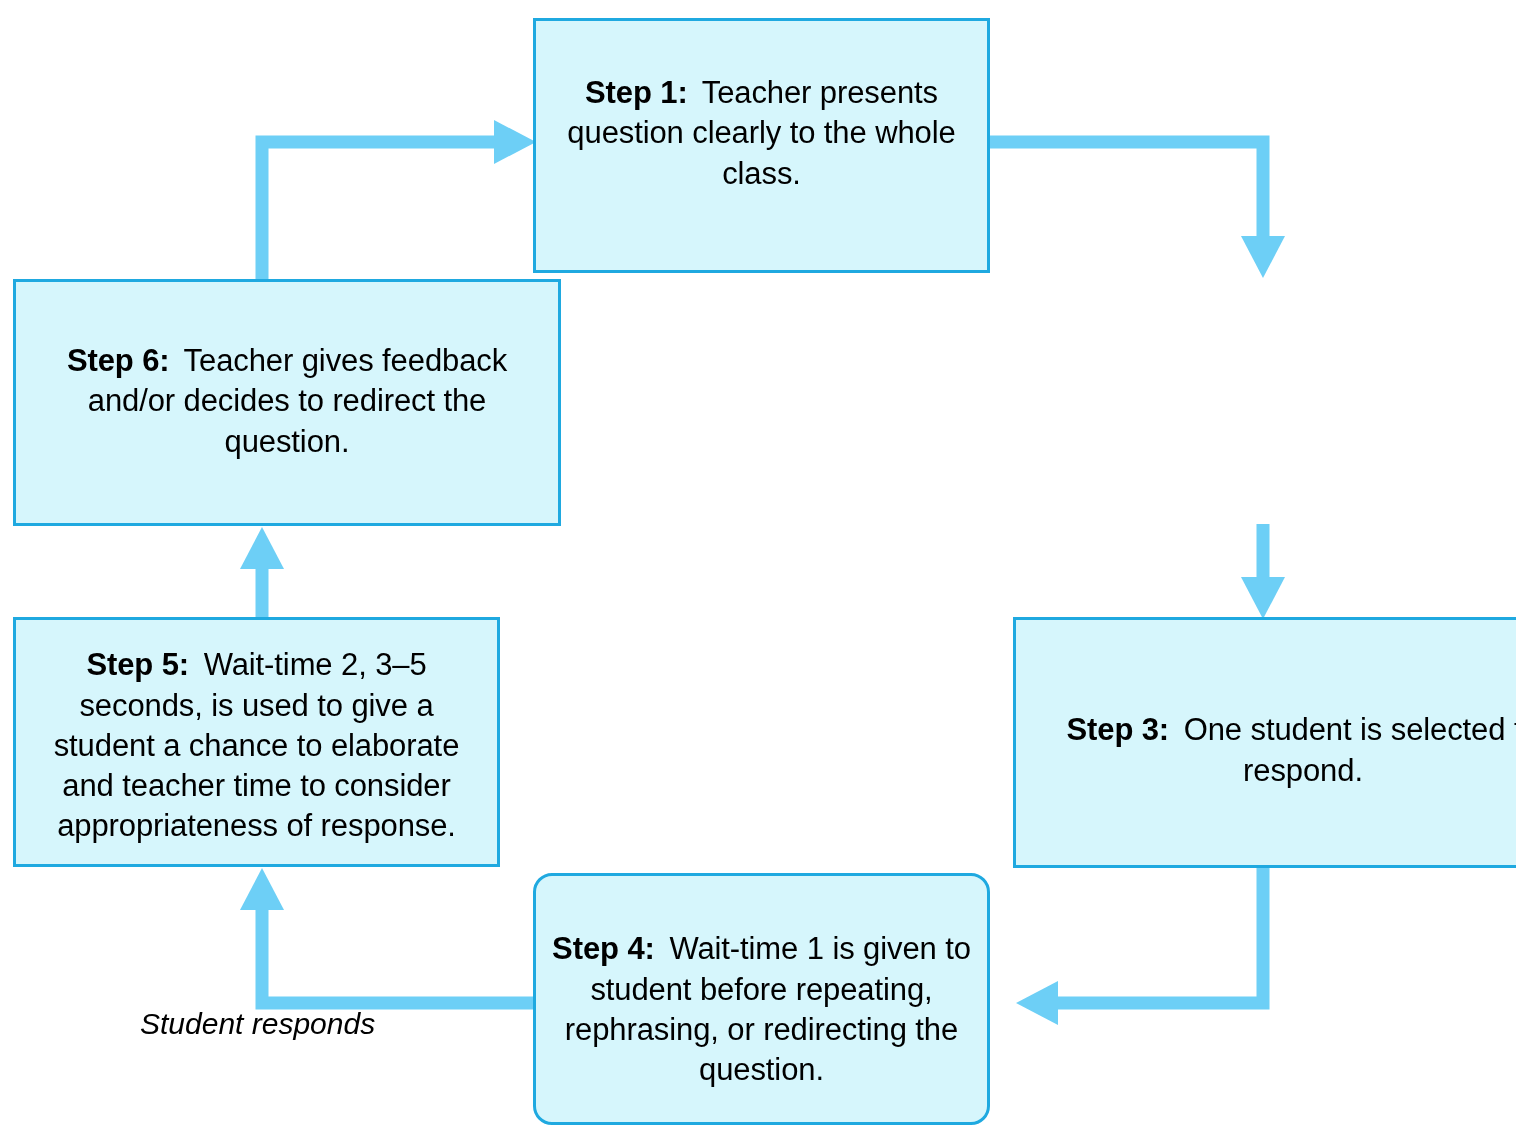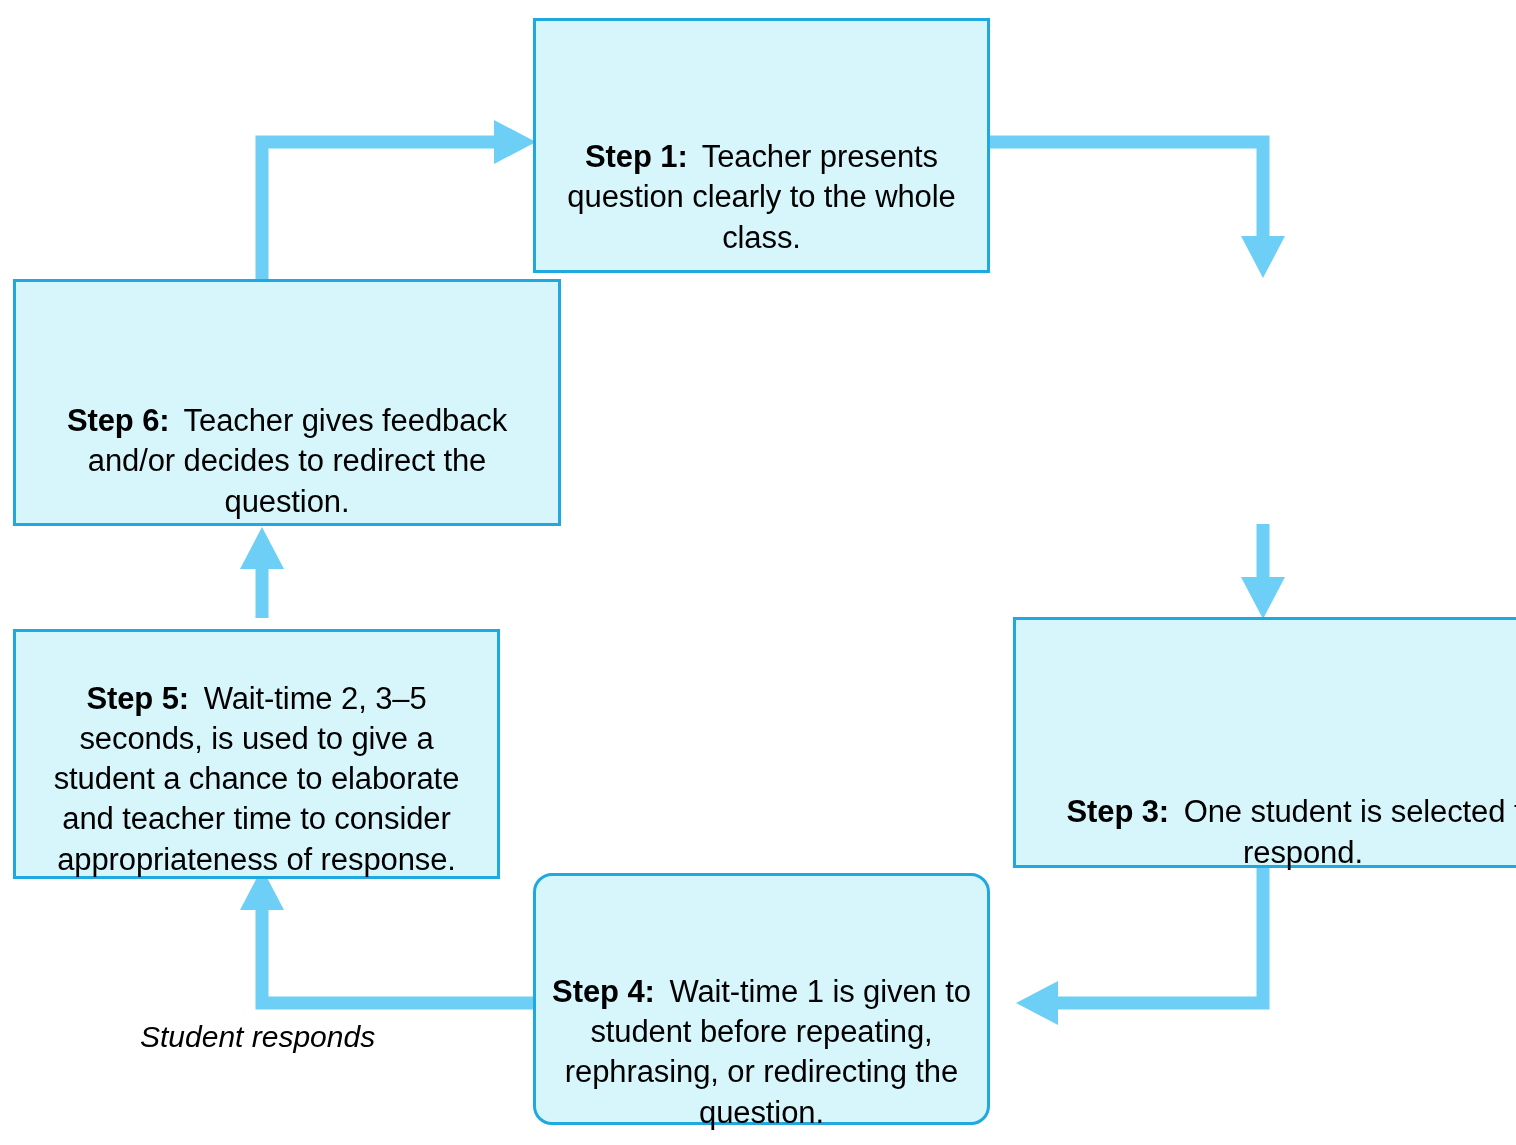--- a/index.html
+++ b/index.html
@@ -21,59 +21,58 @@
     width: 1516px;
     height: 1145px;
     pointer-events: none;
   }
   .step-box {
     position: absolute;
     box-sizing: border-box;
     background: #d6f6fc;
     border: 3px solid #1fa9e0;
     display: flex;
-    align-items: flex-end;
+    align-items: center;
     justify-content: center;
     padding: 0 10px;
   }
   .step-text {
     text-align: center;
     color: #000000;
     font-size: 31px;
     line-height: 1.30;
     letter-spacing: -0.1px;
     font-family: "Liberation Sans", sans-serif;
   }
   .step-label {
     font-weight: bold;
   }
   #box-step1 { left: 533px;  top: 18px;   width: 457px; height: 255px; }
   #box-step2 { left: 1013px; top: 279px;  width: 492px; height: 247px; }
   #box-step3 { left: 1013px; top: 617px;  width: 580px; height: 251px; }
   #box-step4 { left: 533px;  top: 873px;  width: 457px; height: 252px; border-radius: 19px; }
-  #box-step5 { left: 13px;   top: 617px;  width: 487px; height: 250px; margin-top: 12px; }
+  #box-step5 { left: 13px;   top: 617px;  width: 487px; height: 250px; }
   #box-step6 { left: 13px;   top: 279px;  width: 548px; height: 247px; }
 
   #box-step1 .step-text { transform: translateY(-12px); }
   #box-step2 .step-text { transform: translateY(11px); }
   #box-step3 .step-text { transform: translateY(8px); }
   #box-step4 .step-text { transform: translateY(11px); }
   #box-step5 .step-text { transform: translateY(4px); }
   #box-step6 .step-text { transform: translateY(-1px); }
 
   #student-responds-label {
     position: absolute;
     left: 140px;
     top: 1007px;
     font-size: 30px;
     font-style: italic;
     color: #000000;
     font-family: "Liberation Sans", sans-serif;
     white-space: nowrap;
-    margin-top: 13px;
   }
 </style>
 </head>
 <body>
 
 <div id="canvas">
 
   <svg id="arrow-layer" width="1516" height="1145" viewBox="0 0 1516 1145" xmlns="http://www.w3.org/2000/svg">
 
     <g>

